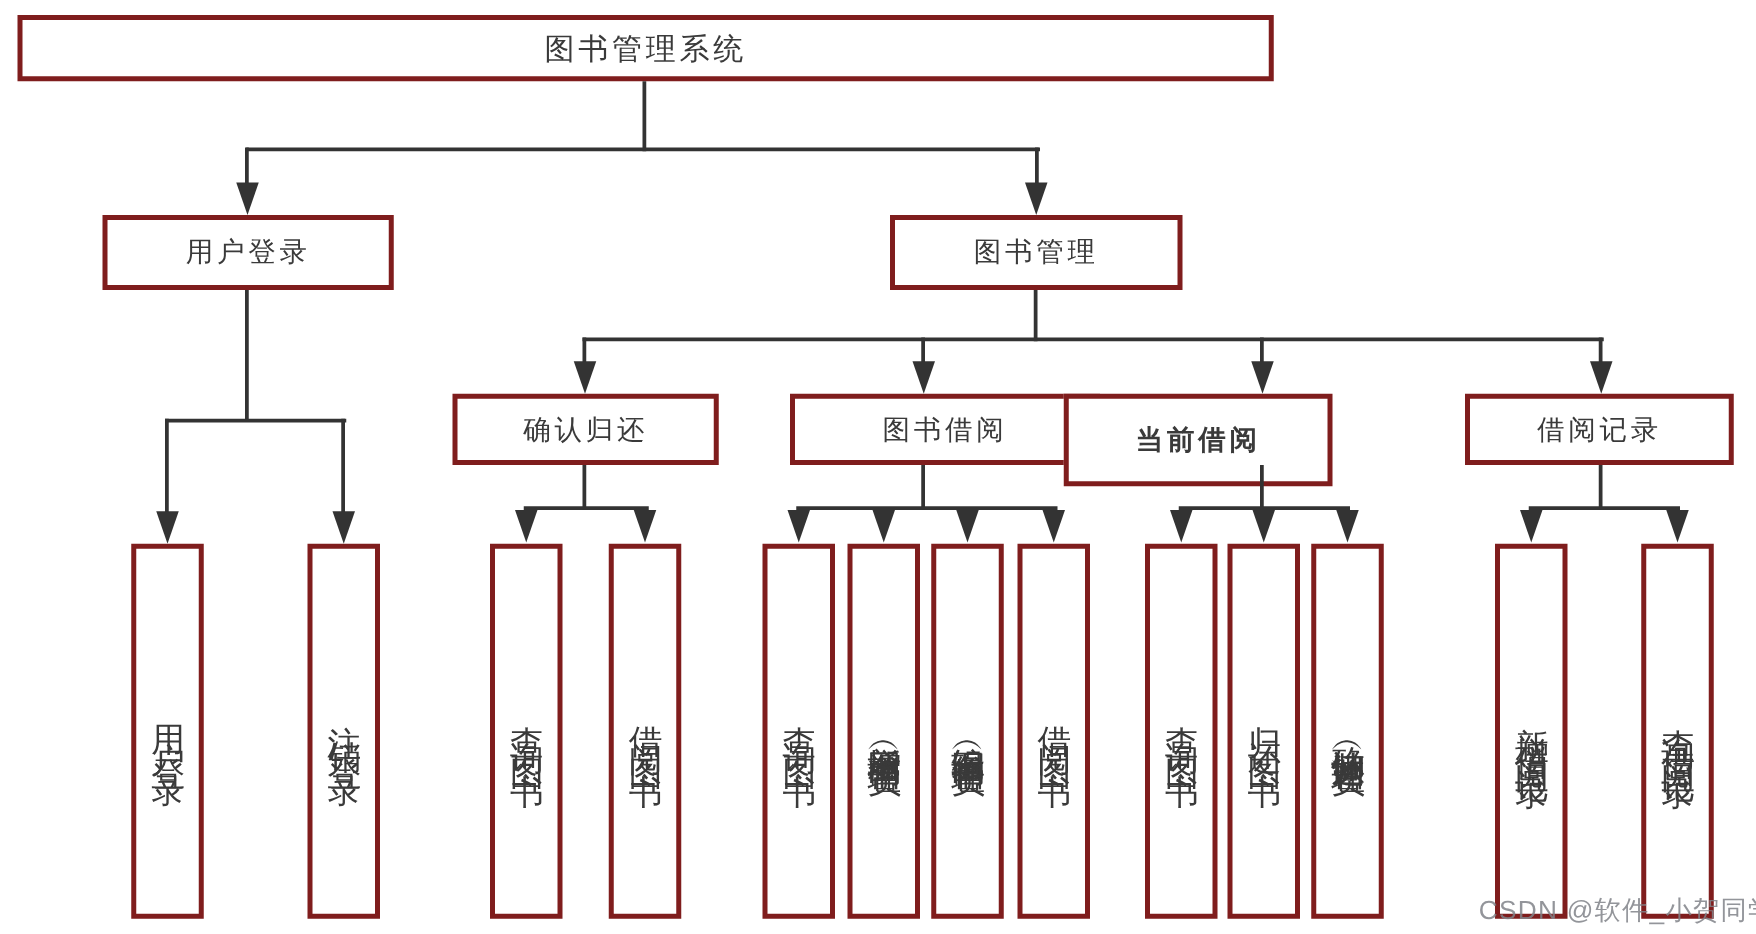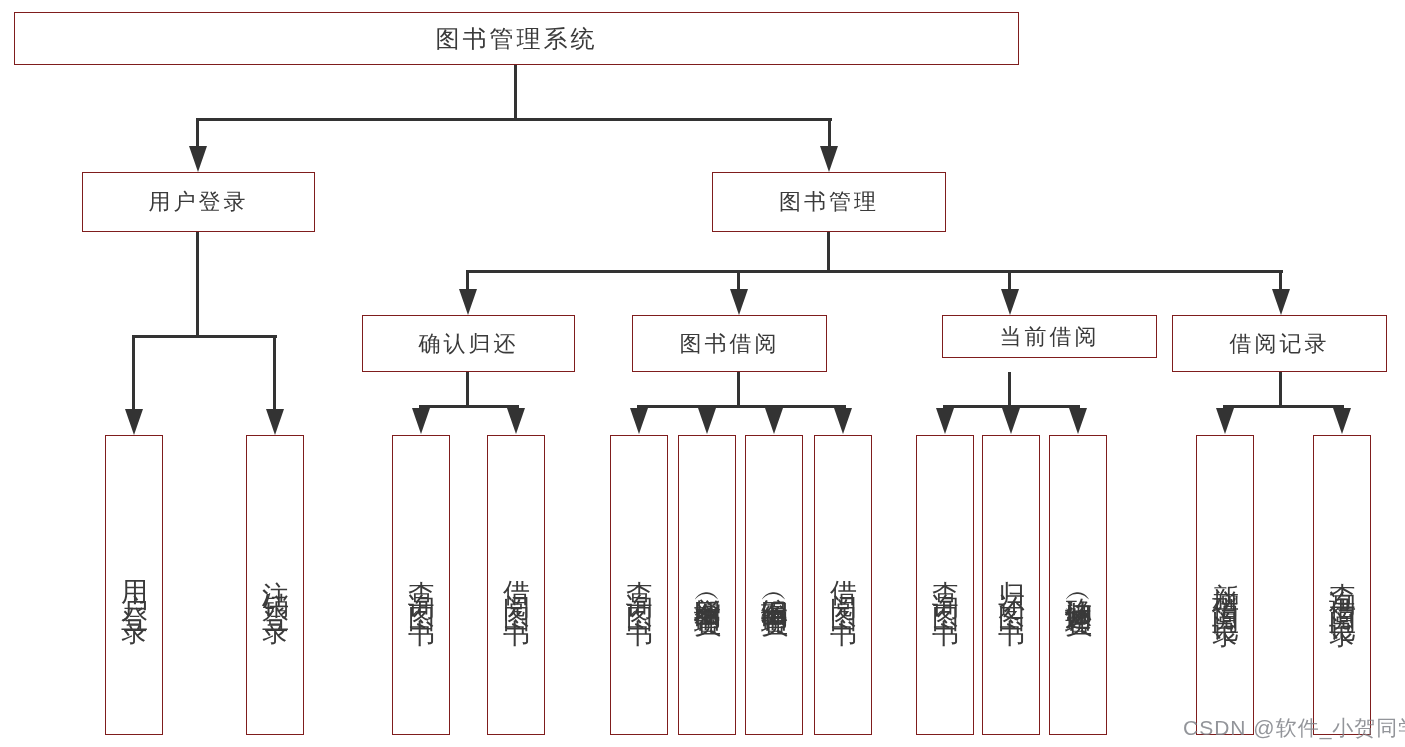--- a/index.html
+++ b/index.html
@@ -7,21 +7,21 @@
     position: relative;
     width: 1405px;
     height: 747px;
     background: #ffffff;
     font-family: "Liberation Sans", "DejaVu Sans", sans-serif;
     overflow: hidden;
   }
   .box {
     position: absolute;
     box-sizing: border-box;
-    border: 1px solid #7f1d1d;
+    border: 4px solid #7f1d1d;
     background: #ffffff;
     display: flex;
     align-items: center;
     justify-content: center;
     color: #3a3a3a;
   }
   .hbox { font-size: 22px; letter-spacing: 3px; }
   .rootbox { font-size: 24px; letter-spacing: 3px; }
   .vbox { width: 58px; height: 300px; }
   .vbox .vtext {
@@ -59,23 +59,23 @@
 <div id="canvas">
 
   <div class="box rootbox" style="left:14px; top:12px; width:1005px; height:53px;">图书管理系统</div>
 
   <div class="box hbox" style="left:82px; top:172px; width:233px; height:60px;">用户登录</div>
 
   <div class="box hbox" style="left:712px; top:172px; width:234px; height:60px;font-family:Liberation Serif, serif;">图书管理</div>
 
   <div class="box hbox" style="left:362px; top:315px; width:213px; height:57px;">确认归还</div>
 
-  <div class="box hbox" style="left:632px; top:315px; width:195px; height:57px;">图书借阅</div>
+  <div class="box hbox" style="left:632px; top:315px; width:248px; height:57px;">图书借阅</div>
 
-  <div class="box hbox" style="left:942px; top:315px; width:215px; height:43px;">当前借阅</div>
+  <div class="box hbox" style="left:851px; top:315px; width:215px; height:74px;font-weight:bold;">当前借阅</div>
 
   <div class="box hbox" style="left:1172px; top:315px; width:215px; height:57px;">借阅记录</div>
 
   <div class="box vbox" style="left:105px; top:435px;">
     <span class="vtext ls4">用户登录</span>
   </div>
   <div class="box vbox" style="left:246px; top:435px;">
     <span class="vtext ls4">注销登录</span>
   </div>
 

